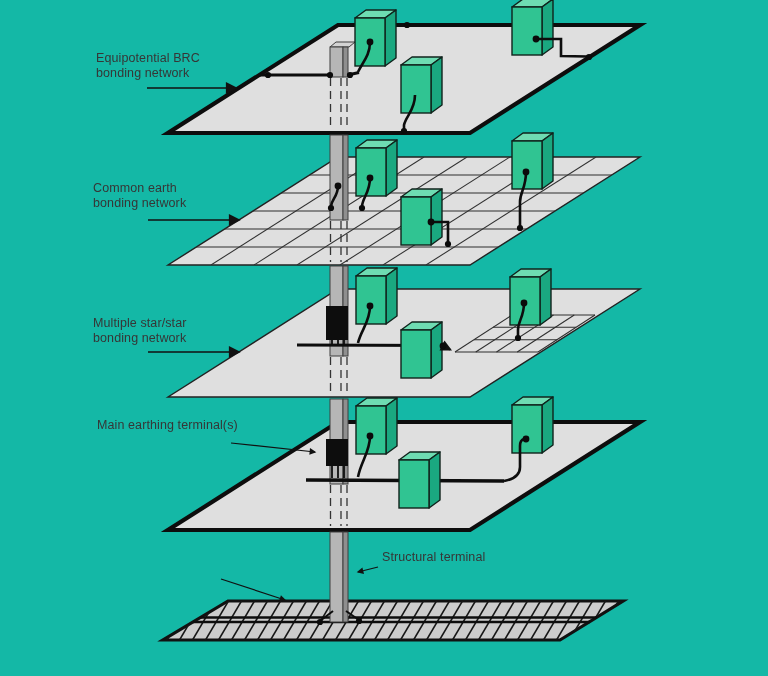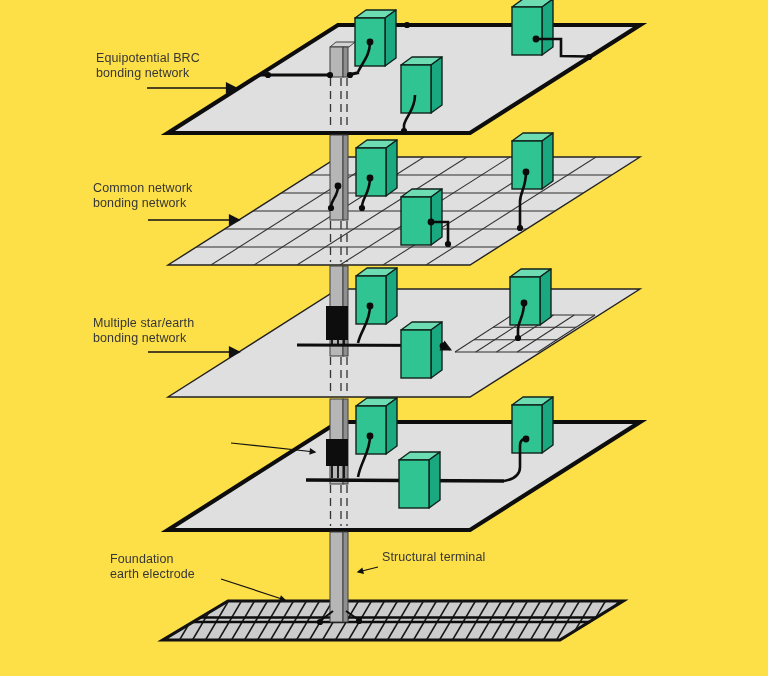--- a/index.html
+++ b/index.html
@@ -1,17 +1,17 @@
 <!DOCTYPE html>
 <html style="--plate-fill: #dfdfdf; --outline: #0d0d0d; --box-front: #30c492; --box-top: #6edcb2; --box-side: #1aa880; --column-body: #b6b6b6; --column-shade: #8f8f8f; --column-cap: #d3d3d3; --slab-fill: #cccccc; --label-text: #363636;"><head>
 <meta charset="utf-8">
 <style>
   html,body{margin:0;padding:0;background:#ffffff;}
   #stage{
-    position:relative;width:768px;height:676px;background:#fde047;overflow:hidden;
+    position:relative;width:768px;height:676px;background:#14b8a6;overflow:hidden;
     font-family:"Liberation Sans", sans-serif;
   }
   #scene{position:absolute;left:0;top:0;}
   .lbl{
     position:absolute;font-size:12.5px;line-height:15px;color:var(--label-text,#363636);
     letter-spacing:.1px;white-space:nowrap;
   }
 </style>
 </head>
 <body>
@@ -311,30 +311,27 @@
     <line x1="221" y1="579" x2="285" y2="600" stroke-width="1.2" marker-end="url(#ah-small)"></line>
     <line x1="378" y1="567" x2="358" y2="572" stroke-width="1.2" marker-end="url(#ah-small)"></line>
   </g>
 </svg>
 
 <div class="lbl" style="left:96px;top:51px">
   <div>Equipotential BRC</div>
   <div>bonding network</div>
 </div>
 <div class="lbl" style="left:93px;top:181px">
-  <div>Common network</div>
+  <div>Common earth</div>
   <div>bonding network</div>
 </div>
 <div class="lbl" style="left:93px;top:316px">
-  <div>Multiple star/earth</div>
+  <div>Multiple star/star</div>
   <div>bonding network</div>
 </div>
 <div class="lbl" style="left:97px;top:418px">
-</div>
-<div class="lbl" style="left:110px;top:552px">
-  <div>Foundation</div>
-  <div>earth electrode</div>
+  <div>Main earthing terminal(s)</div>
 </div>
 <div class="lbl" style="left:382px;top:550px">
   <div>Structural terminal</div>
 </div>
 
 </div>
 
 </body></html>

